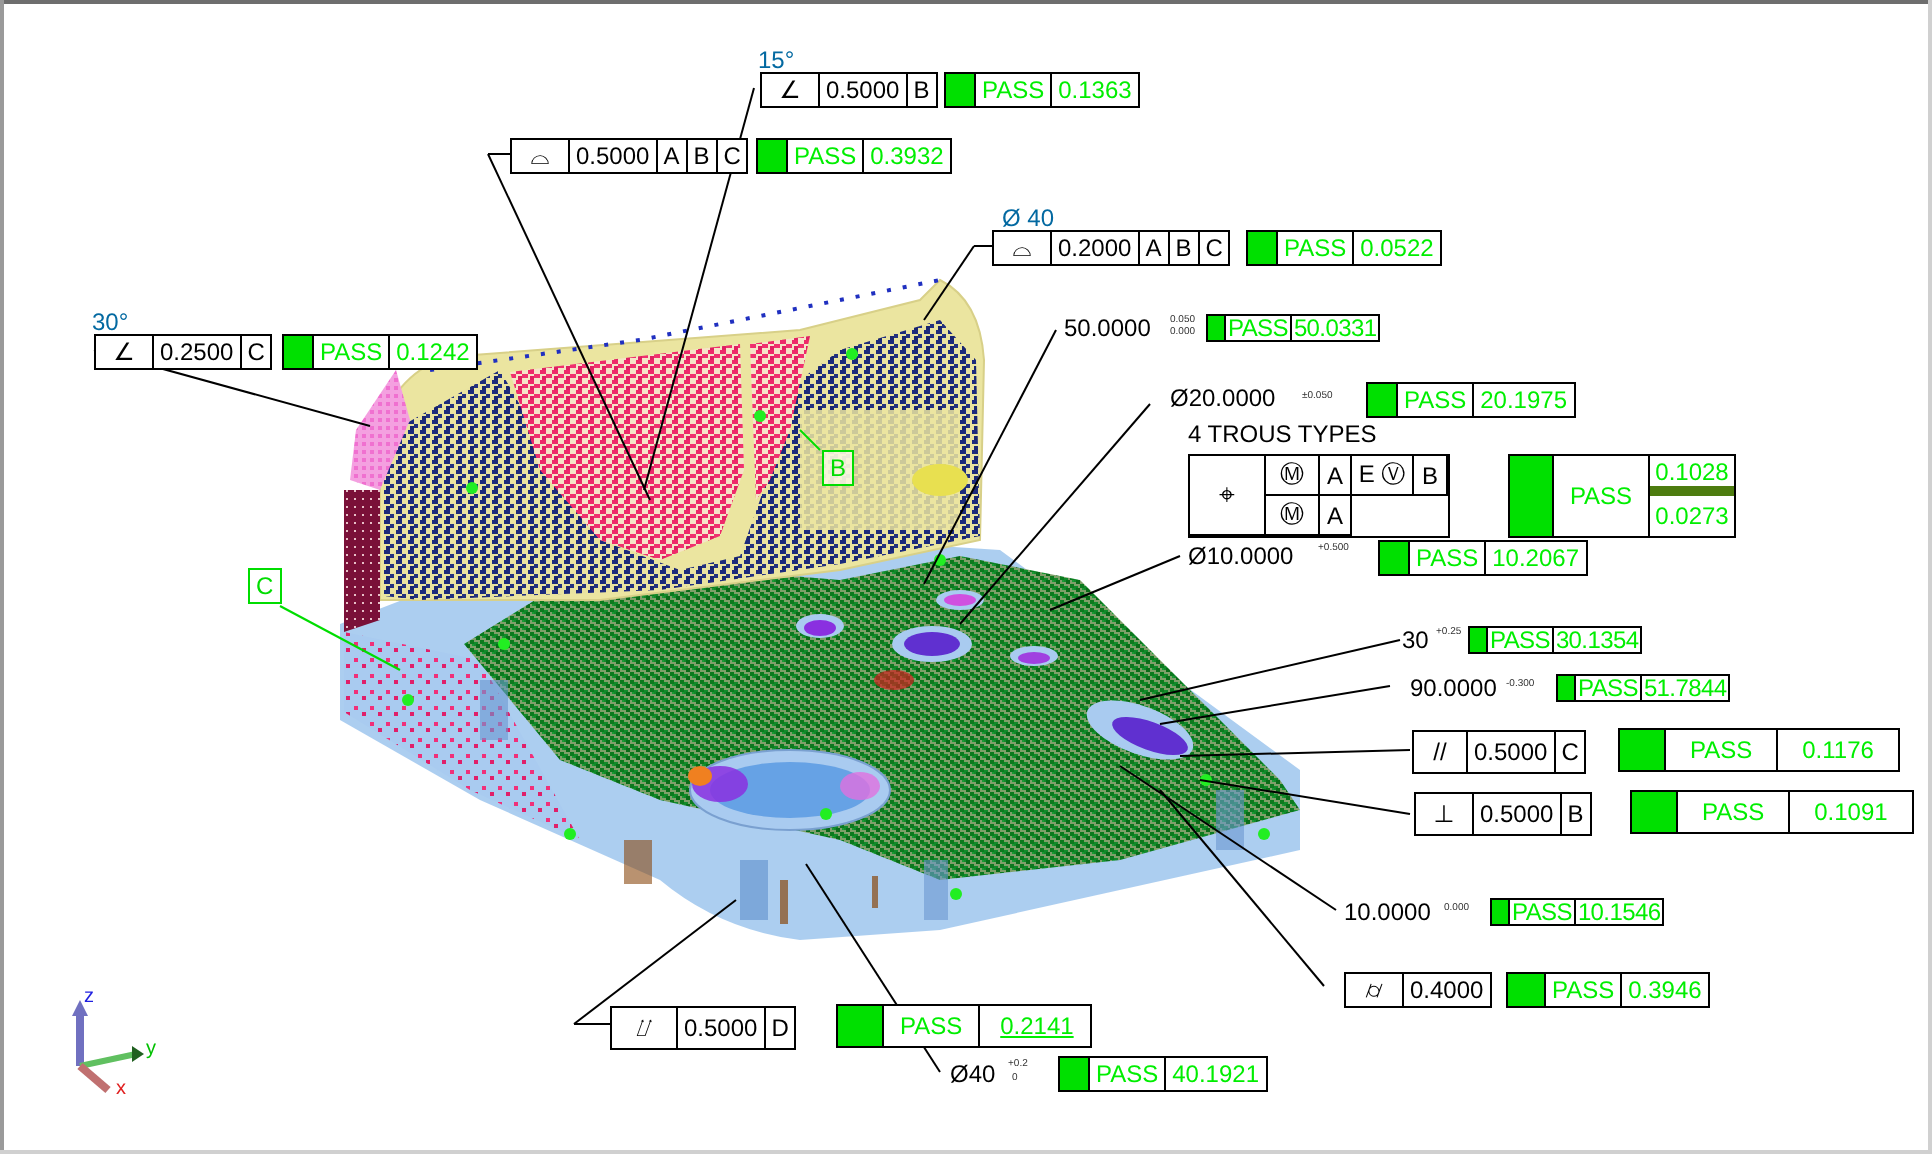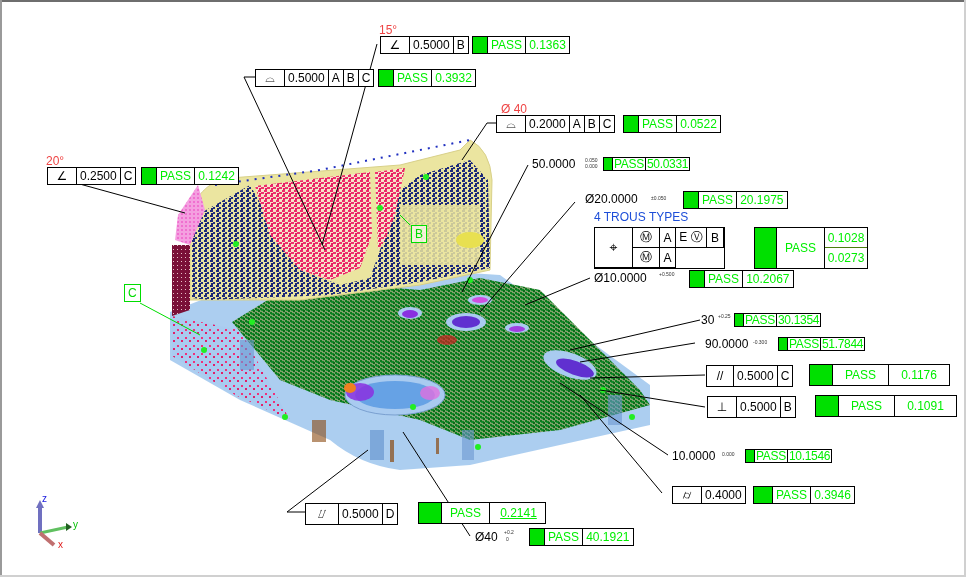--- a/index.html
+++ b/index.html
@@ -16,23 +16,23 @@
   .res .sw{width:14px;background:#00e000;border-right:1px solid #000;}
   .res .lbl{padding:0 3px;border-right:1px solid #000;white-space:nowrap;}
   .res .val{padding:0 3px;white-space:nowrap;}
   .res.big{height:20px;line-height:20px;font-size:12px;}
   .res.big .sw{width:22px;}
   .res.big .lbl{padding:0 12px;}
   .res.big .val{padding:0 12px;}
   .res.tight .lbl,.res.tight .val{padding:0 1px;letter-spacing:-0.3px;}
   .dimtxt{position:absolute;font-size:12px;color:#000;white-space:nowrap;}
   .tol{position:absolute;font-size:5px;color:#333;line-height:5px;white-space:nowrap;}
-  .abovelbl{position:absolute;font-size:12px;color:#ef4444;}
+  .abovelbl{position:absolute;font-size:12px;color:#0369a1;}
   .datum{position:absolute;border:1px solid #00dd00;color:#00dd00;font-size:12px;padding:1px 3px;background:rgba(255,255,255,0.6);}
-  .trous{position:absolute;font-size:12px;color:#1d4ed8;}
+  .trous{position:absolute;font-size:12px;color:#000000;}
   .bigfcf{position:absolute;left:594px;top:227px;border:1px solid #000;background:#fff;display:grid;grid-template-columns:38px 27px 16px 31px 17px;grid-template-rows:20px 20px;font-size:12px;}
   .bigfcf div{border-right:1px solid #000;border-bottom:1px solid #000;display:flex;align-items:center;justify-content:center;}
   .bigres{position:absolute;left:754px;top:227px;border:1px solid #000;background:#fff;display:grid;grid-template-columns:22px 48px 42px;grid-template-rows:20px 20px;font-size:12px;color:#00ee00;}
   .bigres div{display:flex;align-items:center;justify-content:center;}
   .axis-lbl{position:absolute;font-size:10px;}
 </style>
 </head>
 <body>
 
 <div class="frame-top"></div>
@@ -210,21 +210,21 @@
   <div class="cell">A</div>
   <div class="cell">B</div>
   <div class="cell">C</div>
 </div>
 <div class="res" style="left:623px;top:115px;">
   <div class="sw"></div>
   <div class="lbl">PASS</div>
   <div class="val">0.0522</div>
 </div>
 
-<div class="abovelbl" style="left:46px;top:154px;">20°</div>
+<div class="abovelbl" style="left:46px;top:154px;">30°</div>
 <div class="fcf" style="left:47px;top:167px;">
   <div class="cell" style="width:22px;">∠</div>
   <div class="cell">0.2500</div>
   <div class="cell">C</div>
 </div>
 <div class="res" style="left:141px;top:167px;">
   <div class="sw"></div>
   <div class="lbl">PASS</div>
   <div class="val">0.1242</div>
 </div>
@@ -253,21 +253,21 @@
   <div>A</div>
   <div>E Ⓥ</div>
   <div>B</div>
   <div>Ⓜ</div>
   <div>A</div>
   <div style="grid-column:4 / span 2;border:none;background:#fff;"></div>
 </div>
 <div class="bigres">
   <div style="grid-row:1 / span 2;background:#00e000;border-right:1px solid #000;"></div>
   <div style="grid-row:1 / span 2;border-right:1px solid #000;">PASS</div>
-  <div style="border-bottom:1px solid #4d7c0f;">0.1028</div>
+  <div style="border-bottom:5px solid #4d7c0f;">0.1028</div>
   <div>0.0273</div>
 </div>
 
 <div class="dimtxt" style="left:594px;top:271px;">Ø10.0000</div>
 <div class="tol" style="left:659px;top:272px;">+0.500</div>
 <div class="res" style="left:689px;top:270px;">
   <div class="sw"></div>
   <div class="lbl">PASS</div>
   <div class="val">10.2067</div>
 </div>

